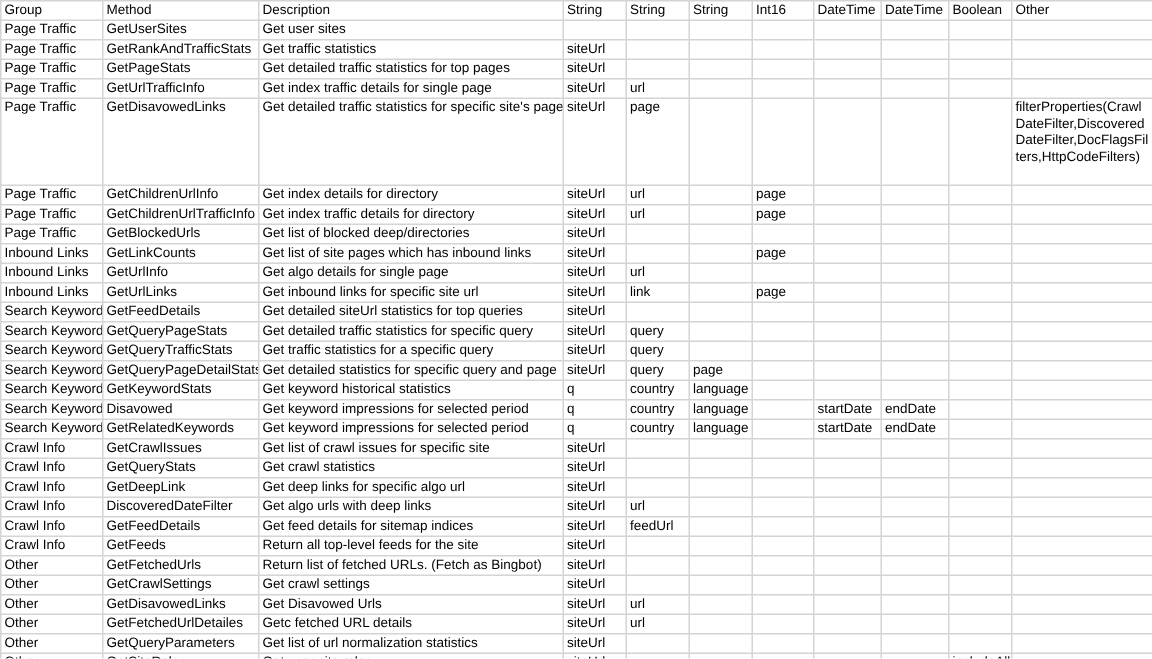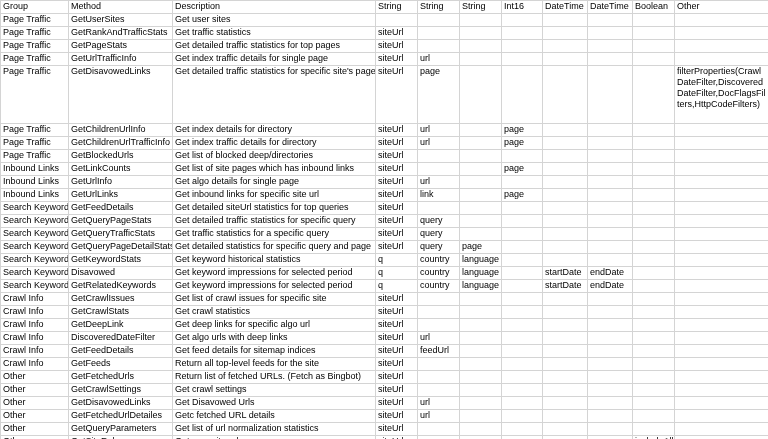--- a/index.html
+++ b/index.html
@@ -326,21 +326,21 @@
         <td></td>
         <td></td>
         <td></td>
         <td></td>
         <td></td>
         <td></td>
         <td></td>
       </tr>
       <tr>
         <td>Crawl Info</td>
-        <td>GetCrawlStats</td>
+        <td>GetQueryStats</td>
         <td>Get crawl statistics</td>
         <td>siteUrl</td>
         <td></td>
         <td></td>
         <td></td>
         <td></td>
         <td></td>
         <td></td>
         <td></td>
       </tr>

